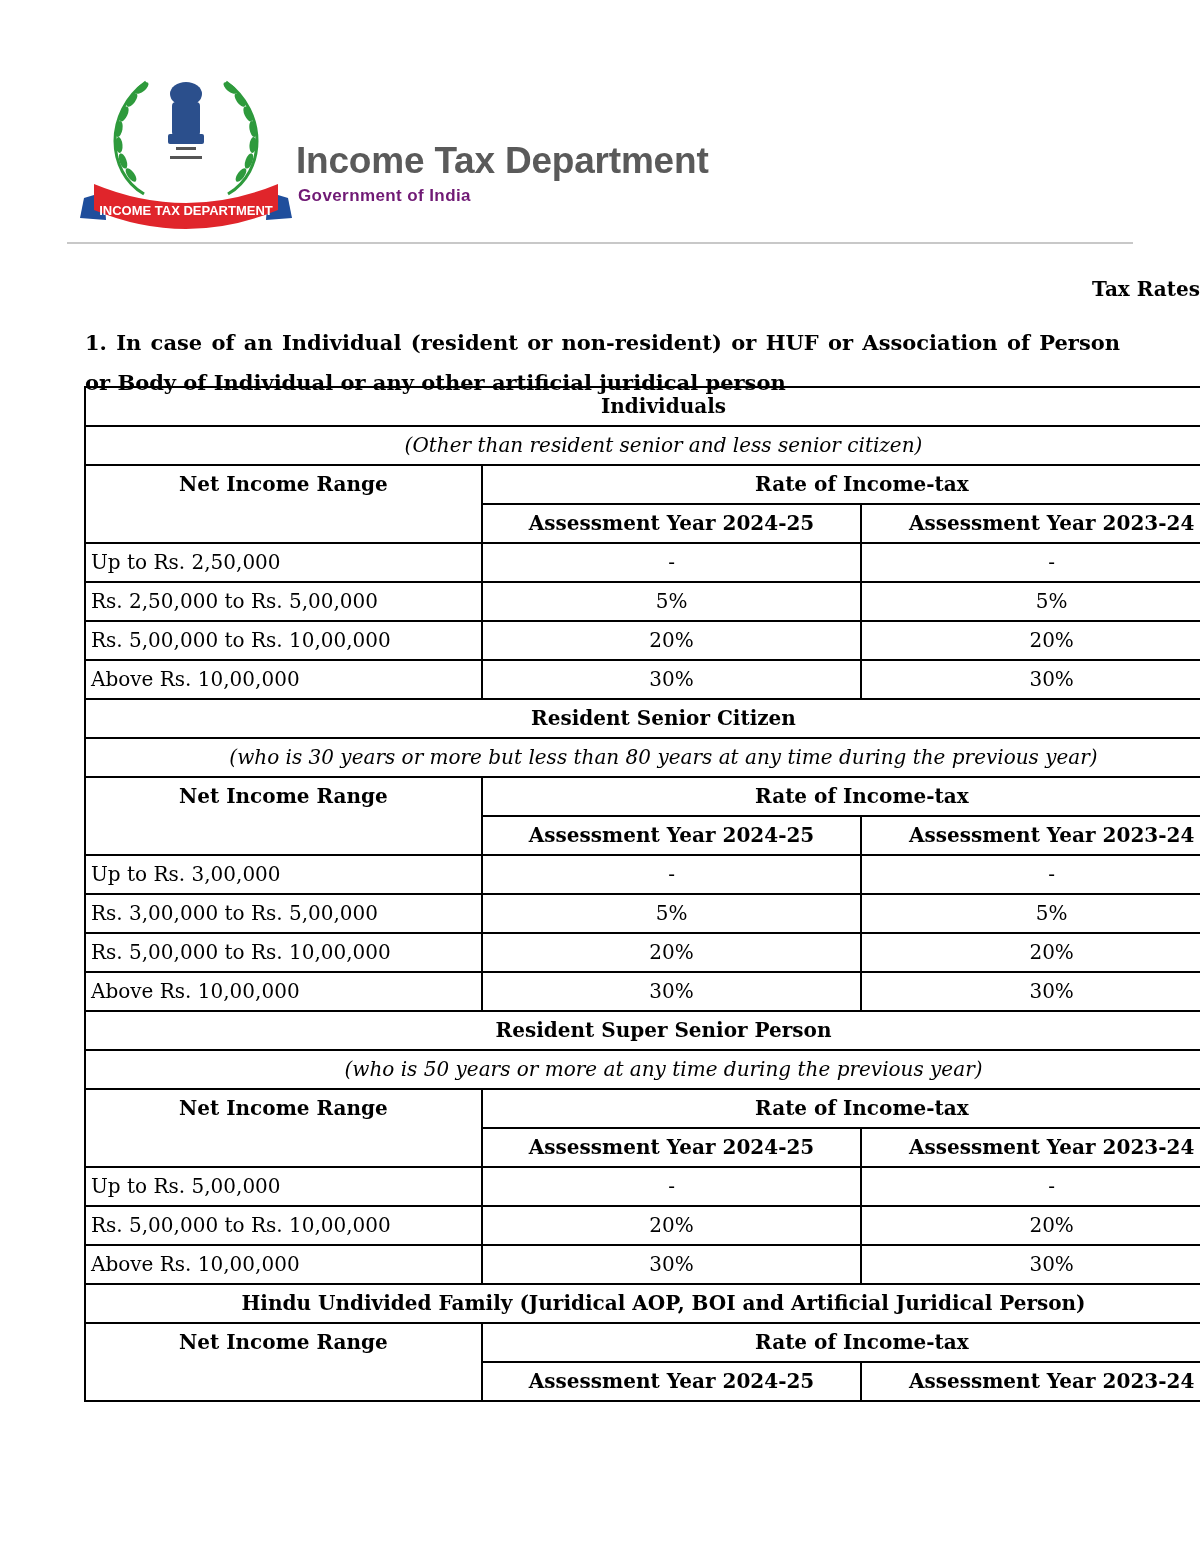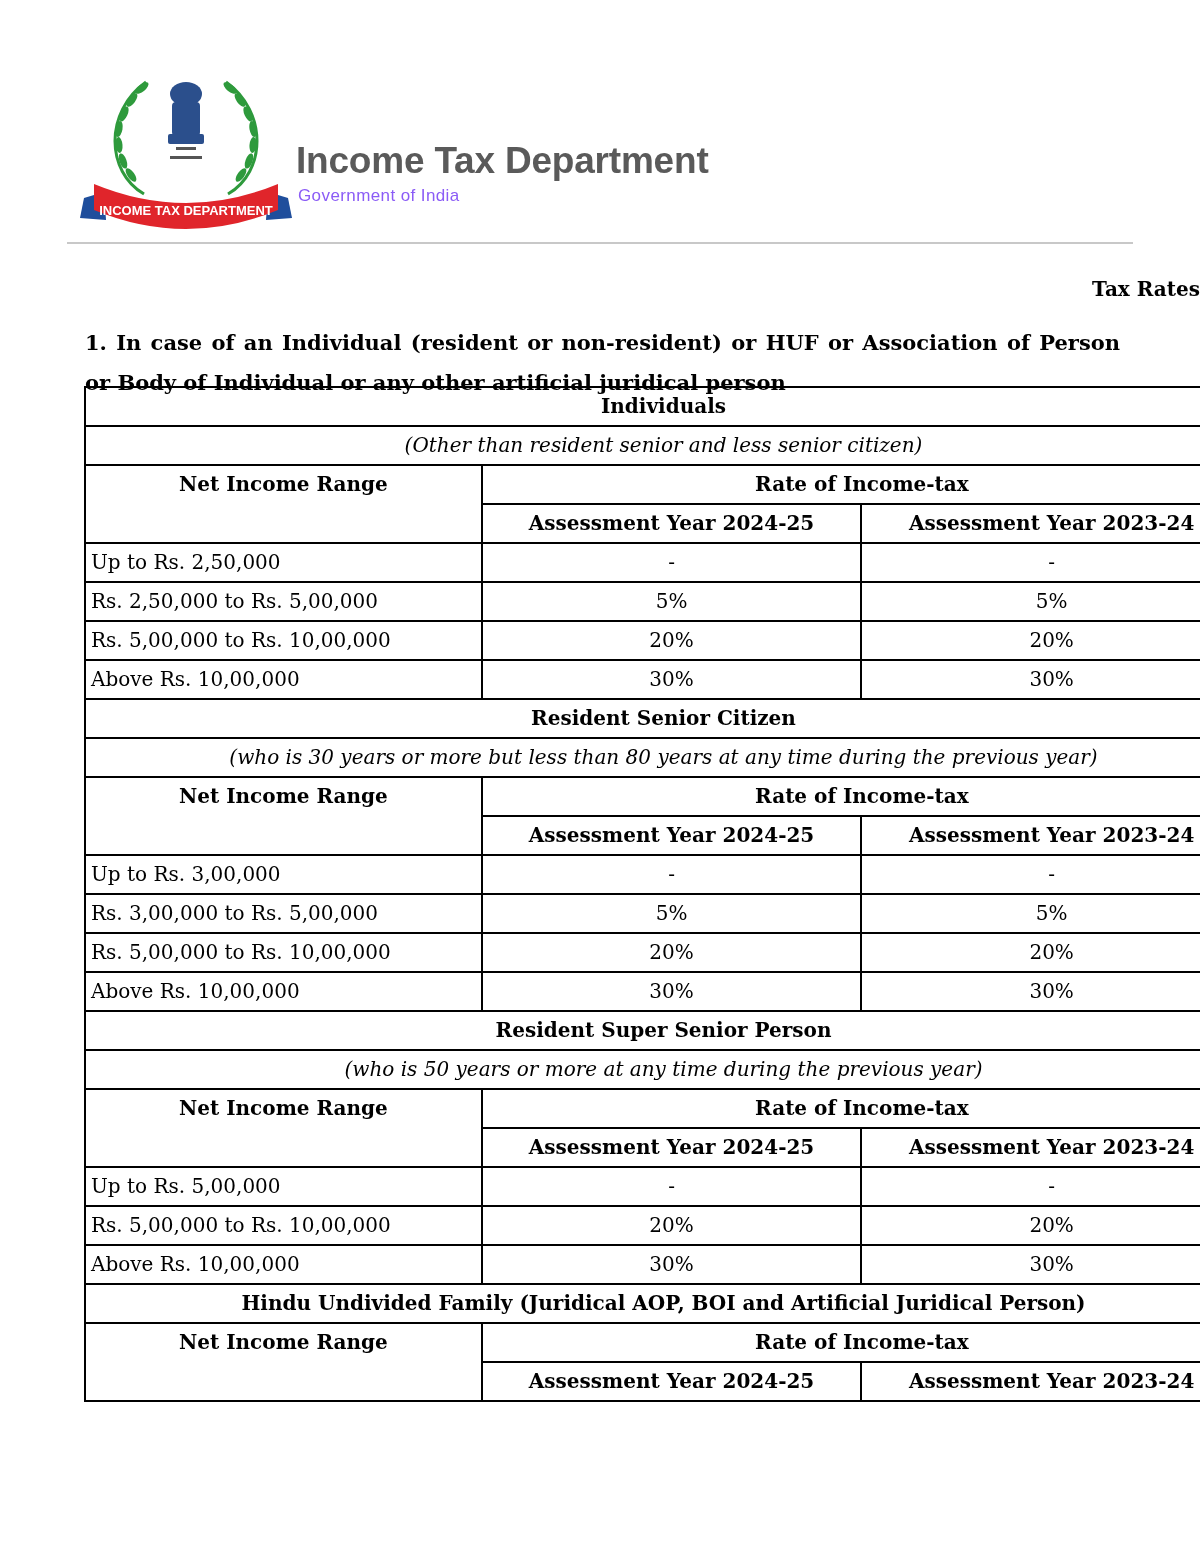--- a/index.html
+++ b/index.html
@@ -1,21 +1,21 @@
 <!DOCTYPE html>
 <html><head>
 <meta charset="utf-8">
 <style>
   html, body { margin: 0; padding: 0; background: #ffffff; }
   body { width: 1200px; height: 1553px; position: relative; overflow: hidden; font-family: "DejaVu Serif", serif; color: #000; }
 
   .header { position: absolute; left: 70px; top: 70px; width: 1062px; height: 170px; }
   .logo { position: absolute; left: 6px; top: 2px; width: 220px; height: 160px; }
   .brand-title { position: absolute; left: 226px; top: 70px; font-family: "Liberation Sans", sans-serif; font-size: 37px; font-weight: bold; color: #5a5a5a; letter-spacing: -0.2px; white-space: nowrap; }
-  .brand-sub { position: absolute; left: 228px; top: 116px; font-family: "Liberation Sans", sans-serif; font-size: 17px; font-weight: normal; color: #8b5cf6; letter-spacing: 0.4px; white-space: nowrap; }
+  .brand-sub { position: absolute; left: 228px; top: 116px; font-family: "Liberation Sans", sans-serif; font-size: 17px; font-weight: bold; color: #701a75; letter-spacing: 0.4px; white-space: nowrap; }
   .rule { position: absolute; left: 67px; top: 242px; width: 1066px; height: 0; border-top: 2px solid #c8c8c8; }
 
   .doc-title { position: absolute; left: 0; width: 1200px; top: 277px; text-align: right; font-size: 20px; font-weight: bold; }
   .section-heading { position: absolute; left: 85px; top: 323px; width: 1035px; font-size: 21px; font-weight: bold; line-height: 40px; text-align: justify; text-align-last: left; }
 
   table.rates { position: absolute; left: 84px; top: 386px; width: 1159px; border-collapse: collapse; table-layout: fixed; font-size: 20px; }
   table.rates td { border: 2px solid #000; padding: 0 5px; height: 37px; line-height: 37px; white-space: nowrap; overflow: hidden; }
   .c { text-align: center; }
   .b { font-weight: bold; }
   .i { font-style: italic; }

